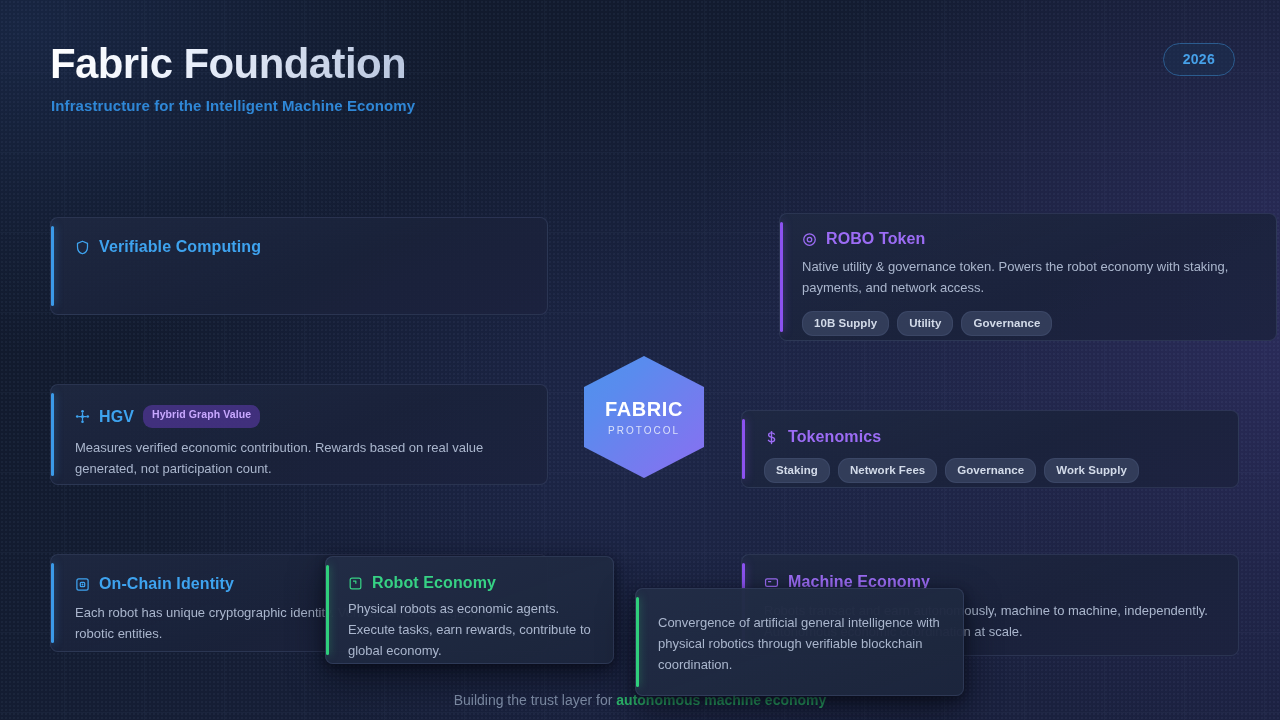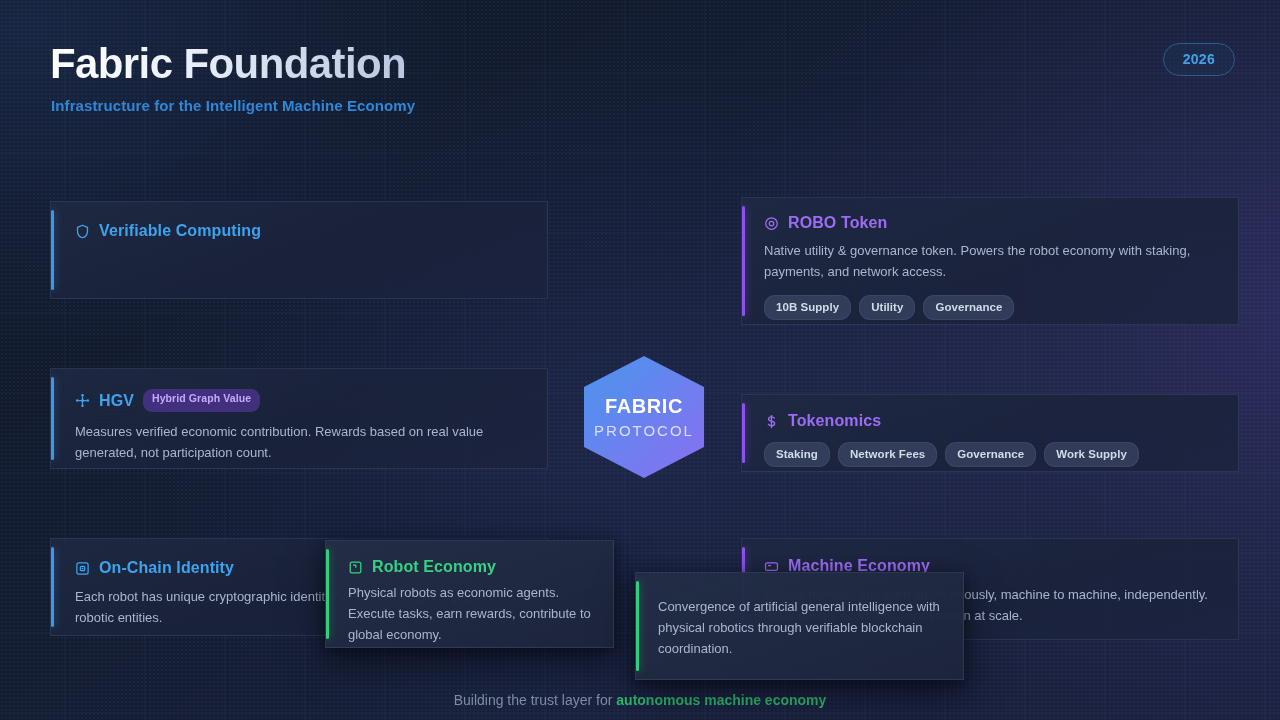--- a/index.html
+++ b/index.html
@@ -53,24 +53,25 @@
     position:absolute; right:45px; top:43px;
     padding:7px 19px 8px;
     border:1px solid #2b5c8f; border-radius:20px;
     background:rgba(28,48,80,0.55);
     color:#46a0e8; font-size:14px; font-weight:bold; letter-spacing:0.3px;
   }
 
   
   .card {
     position:absolute;
-    border-radius:0;
+    border-radius:8px;
     border:1px solid rgba(126,146,190,0.16);
     background:linear-gradient(160deg, rgba(31,41,66,0.88) 0%, rgba(26,34,58,0.86) 55%, rgba(28,34,62,0.86) 100%);
     overflow:hidden;
+    margin-top:16px;
   }
   .card::before {
     content:""; position:absolute; left:0; top:8px; bottom:8px; width:3px;
     border-radius:3px;
   }
   .card.accent-blue::before   { background:#3b9ae8; box-shadow:0 0 9px rgba(59,154,232,0.55); }
   .card.accent-purple::before { background:#8c52f0; box-shadow:0 0 9px rgba(140,82,240,0.55); }
   .card.accent-green::before  { background:#2fcf7c; box-shadow:0 0 9px rgba(47,207,124,0.5); }
 
   .card-head {
@@ -103,21 +104,21 @@
     background:rgba(106,62,196,0.48);
     color:#c8a8ff; font-size:10.5px; font-weight:bold;
     letter-spacing:0.1px; white-space:nowrap;
   }
 
   
   #card-verifiable { left:50px;  top:201px; width:498px; height:98px; padding:20px 24px; }
   #card-hgv        { left:50px;  top:368px; width:498px; height:101px; padding:20px 24px; }
   #card-identity   { left:50px;  top:538px; width:498px; height:98px; padding:20px 24px; }
 
-  #card-robo       { left:741px; top:197px; width:498px; height:128px; padding:16px 22px; }
+  #card-robo       { left:779px; top:197px; width:498px; height:128px; padding:16px 22px; }
   #card-tokenomics { left:741px; top:394px; width:498px; height:78px; padding:17px 22px; }
   #card-machine    { left:741px; top:538px; width:498px; height:102px; padding:18px 22px; }
 
   #card-robo .card-desc { margin-top:8px; }
   #card-robo .tags { margin-top:13px; }
   #card-tokenomics .tags { margin-top:12px; }
 
   
   .card.floating {
     box-shadow:0 14px 34px rgba(5,8,18,0.62), 0 3px 10px rgba(5,8,18,0.5);
@@ -142,21 +143,21 @@
   }
   #hex .hex-text {
     position:absolute; inset:0;
     display:flex; flex-direction:column; align-items:center; justify-content:center;
     gap:4px;
   }
   #hex .hex-main {
     font-size:20px; font-weight:bold; color:#ffffff; letter-spacing:0.6px;
   }
   #hex .hex-sub {
-    font-size:15px; color:#e2e8fb; letter-spacing:2px; opacity:0.92;
+    font-size:10px; color:#e2e8fb; letter-spacing:2px; opacity:0.92;
   }
 
   
   #footer {
     position:absolute; left:0; right:0; top:692px;
     text-align:center; font-size:14px; color:#7e8da6;
   }
   #footer .accent { color:#2fbf6f; font-weight:bold; }
 </style>
 </head>

